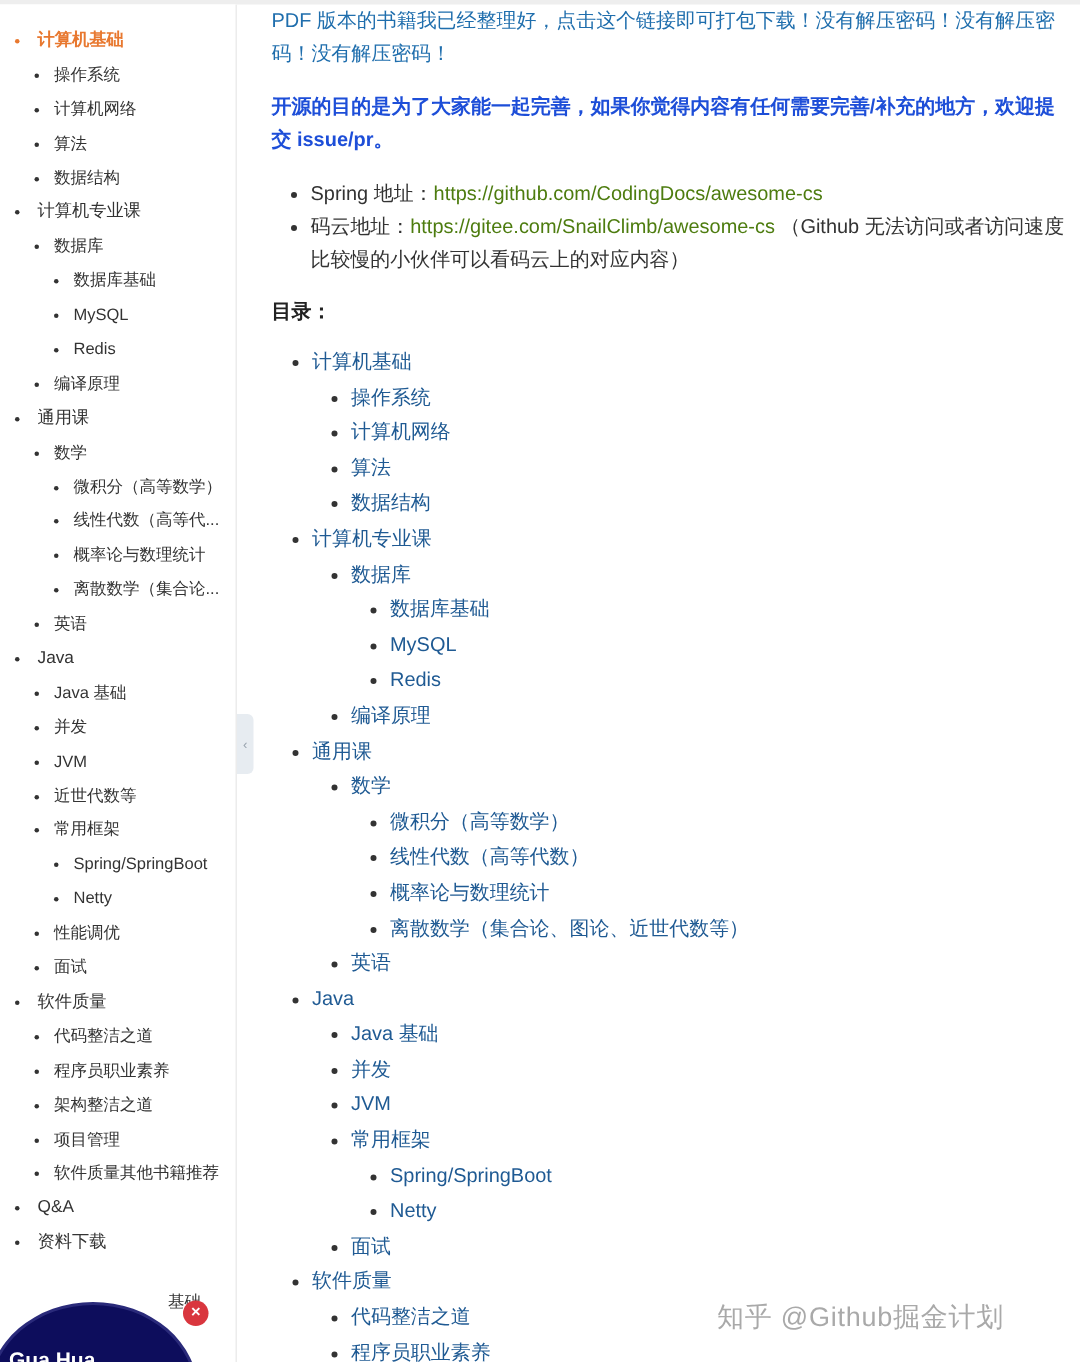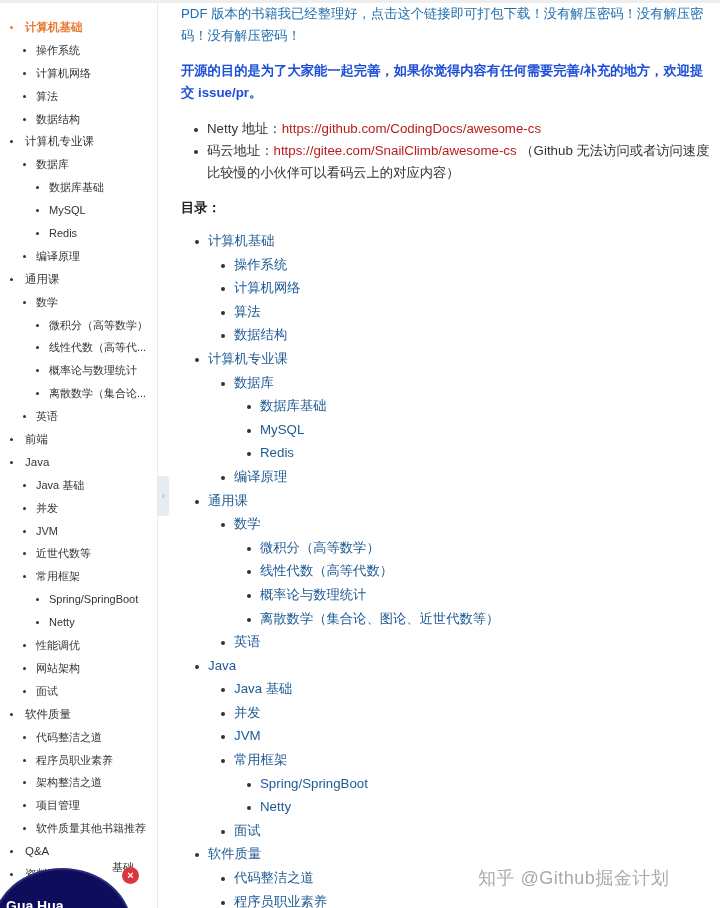--- a/index.html
+++ b/index.html
@@ -23,21 +23,21 @@
 
   .collapse-handle { position: absolute; left: 158px; top: 476px; width: 11px; height: 40px; background: #e7ecf1; border-radius: 0 4px 4px 0; display: flex; align-items: center; justify-content: center; font-size: 9px; color: #9aa4ae; cursor: pointer; }
 
   
   .main { position: absolute; left: 181px; top: 3px; width: 530px; }
   .p-link { font-size: 13.3px; line-height: 22px; color: #1f6ead; }
   .p-bold { margin-top: 13px; font-size: 13.3px; line-height: 22px; color: #1d4ed8; font-weight: bold; }
   .link-list { list-style: none; margin-top: 14px; padding-left: 26px; }
   .link-list li { position: relative; font-size: 13.3px; line-height: 22px; color: #333; }
   .link-list li::before { content: ""; position: absolute; left: -13px; top: 10px; width: 4px; height: 4px; border-radius: 50%; background: #333; }
-  .link-list a { color: #b91c1c; text-decoration: none; }
+  .link-list a { color: #4d7c0f; text-decoration: none; }
   .toc-title { margin-top: 13px; font-size: 13.3px; line-height: 22px; font-weight: bold; color: #222; font-family: Liberation Serif, serif; }
 
   .toc { list-style: none; margin-top: 10px; }
   .toc-item { position: relative; height: 23.6px; line-height: 23.6px; font-size: 13.3px; color: #1f5a93; white-space: nowrap; cursor: pointer; }
   .toc-item::before { content: ""; position: absolute; width: 4px; height: 4px; border-radius: 50%; background: #333; top: 11px; }
   .toc-item.l0 { padding-left: 27px; }
   .toc-item.l0::before { left: 14px; }
   .toc-item.l1 { padding-left: 53px; }
   .toc-item.l1::before { left: 40px; }
   .toc-item.l2 { padding-left: 79px; }
@@ -70,31 +70,29 @@
       <li class="side-item l2">MySQL</li>
       <li class="side-item l2">Redis</li>
       <li class="side-item l1">编译原理</li>
       <li class="side-item l0">通用课</li>
       <li class="side-item l1">数学</li>
       <li class="side-item l2">微积分（高等数学）</li>
       <li class="side-item l2">线性代数（高等代...</li>
       <li class="side-item l2">概率论与数理统计</li>
       <li class="side-item l2">离散数学（集合论...</li>
       <li class="side-item l1">英语</li>
-      <li class="side-item l0">前端</li>
       <li class="side-item l0">Java</li>
       <li class="side-item l1">Java 基础</li>
       <li class="side-item l1">并发</li>
       <li class="side-item l1">JVM</li>
       <li class="side-item l1">近世代数等</li>
       <li class="side-item l1">常用框架</li>
       <li class="side-item l2">Spring/SpringBoot</li>
       <li class="side-item l2">Netty</li>
       <li class="side-item l1">性能调优</li>
-      <li class="side-item l1">网站架构</li>
       <li class="side-item l1">面试</li>
       <li class="side-item l0">软件质量</li>
       <li class="side-item l1">代码整洁之道</li>
       <li class="side-item l1">程序员职业素养</li>
       <li class="side-item l1">架构整洁之道</li>
       <li class="side-item l1">项目管理</li>
       <li class="side-item l1">软件质量其他书籍推荐</li>
       <li class="side-item l0">Q&amp;A</li>
       <li class="side-item l0">资料下载</li>
     </ul>
@@ -102,21 +100,21 @@
 
 <div class="collapse-handle">
   <span>‹</span>
 </div>
 
 <main class="main">
   <p class="p-link">PDF 版本的书籍我已经整理好，点击这个链接即可打包下载！没有解压密码！没有解压密码！没有解压密码！</p>
   <p class="p-bold">开源的目的是为了大家能一起完善，如果你觉得内容有任何需要完善/补充的地方，欢迎提交 issue/pr。</p>
   <ul class="link-list">
     <li>
-      <span>Netty 地址：</span><a>https://github.com/CodingDocs/awesome-cs</a>
+      <span>Spring 地址：</span><a>https://github.com/CodingDocs/awesome-cs</a>
     </li>
     <li>
       <span>码云地址：</span><a>https://gitee.com/SnailClimb/awesome-cs</a><span> （Github 无法访问或者访问速度比较慢的小伙伴可以看码云上的对应内容）</span>
     </li>
   </ul>
   <p class="toc-title">目录：</p>
   <ul class="toc" id="toc-list">
       <li class="toc-item l0">计算机基础</li>
       <li class="toc-item l1">操作系统</li>
       <li class="toc-item l1">计算机网络</li>

